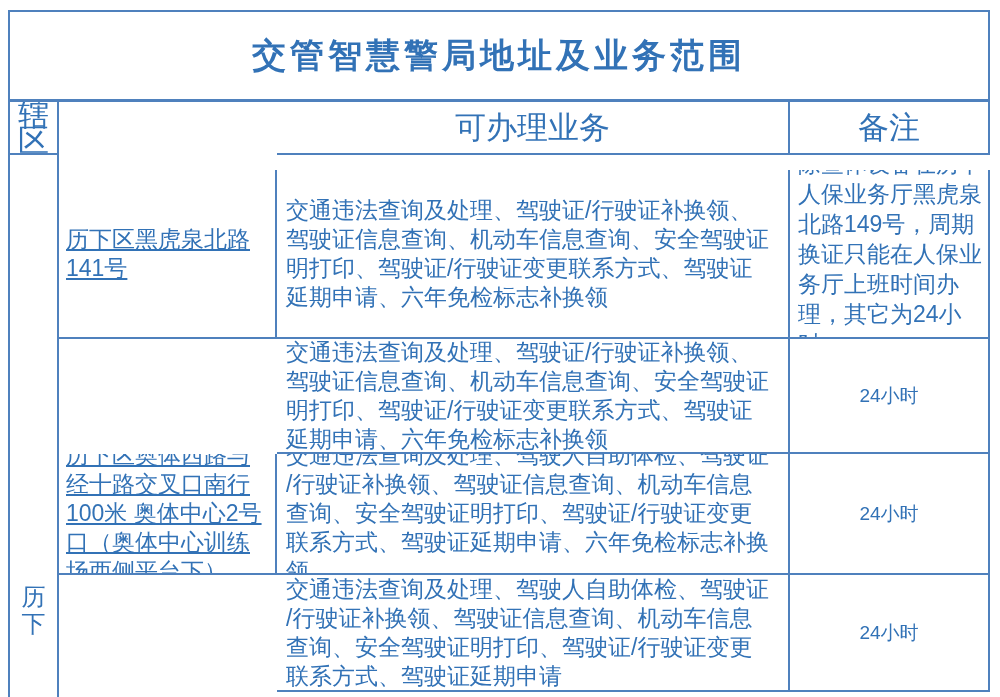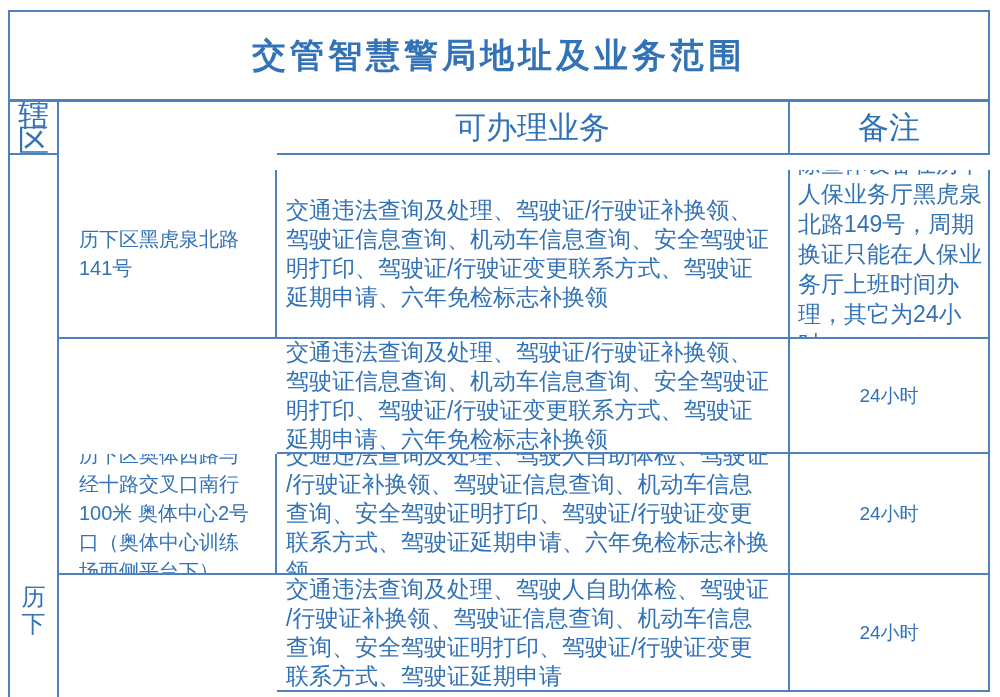--- a/index.html
+++ b/index.html
@@ -34,21 +34,21 @@
     border-bottom-width:3px;
   }
   .hrow{grid-row:2;}
   .row1{grid-row:3;margin-top:15px;} .row2{grid-row:4;} .row3{grid-row:5;} .row4{grid-row:6;}
   .col1{grid-column:1;} .col2{grid-column:2;} .col3{grid-column:3;} .col4{grid-column:4;}
   .head{font-size:31px;line-height:26px;}
   .center{align-items:center;text-align:center;}
   .left{align-items:flex-start;text-align:left;}
   .h-district{padding:0 11px;align-items:center;text-align:center;}
   .h-address{padding-left:8px;}
-  .addr{font-size:20px;line-height:29px;padding:0 5px 0 20px;white-space:pre-wrap;}
+  .addr{font-size:23px;line-height:29px;padding:0 5px 0 7px;white-space:pre-wrap;text-decoration:underline;}
   .serv{font-size:23px;line-height:29px;padding:0 0 0 9px;white-space:pre-wrap;}
   .remark{font-size:23px;line-height:30px;padding:0 4px 0 8px;white-space:pre-wrap;}
   .remark-24{font-size:19px;}
   .district-cell{
     grid-column:1;grid-row:3/8;
     border-bottom:none;
     justify-content:flex-end;
     align-items:center;
     padding-bottom:64px;
     font-size:24px;line-height:27px;

